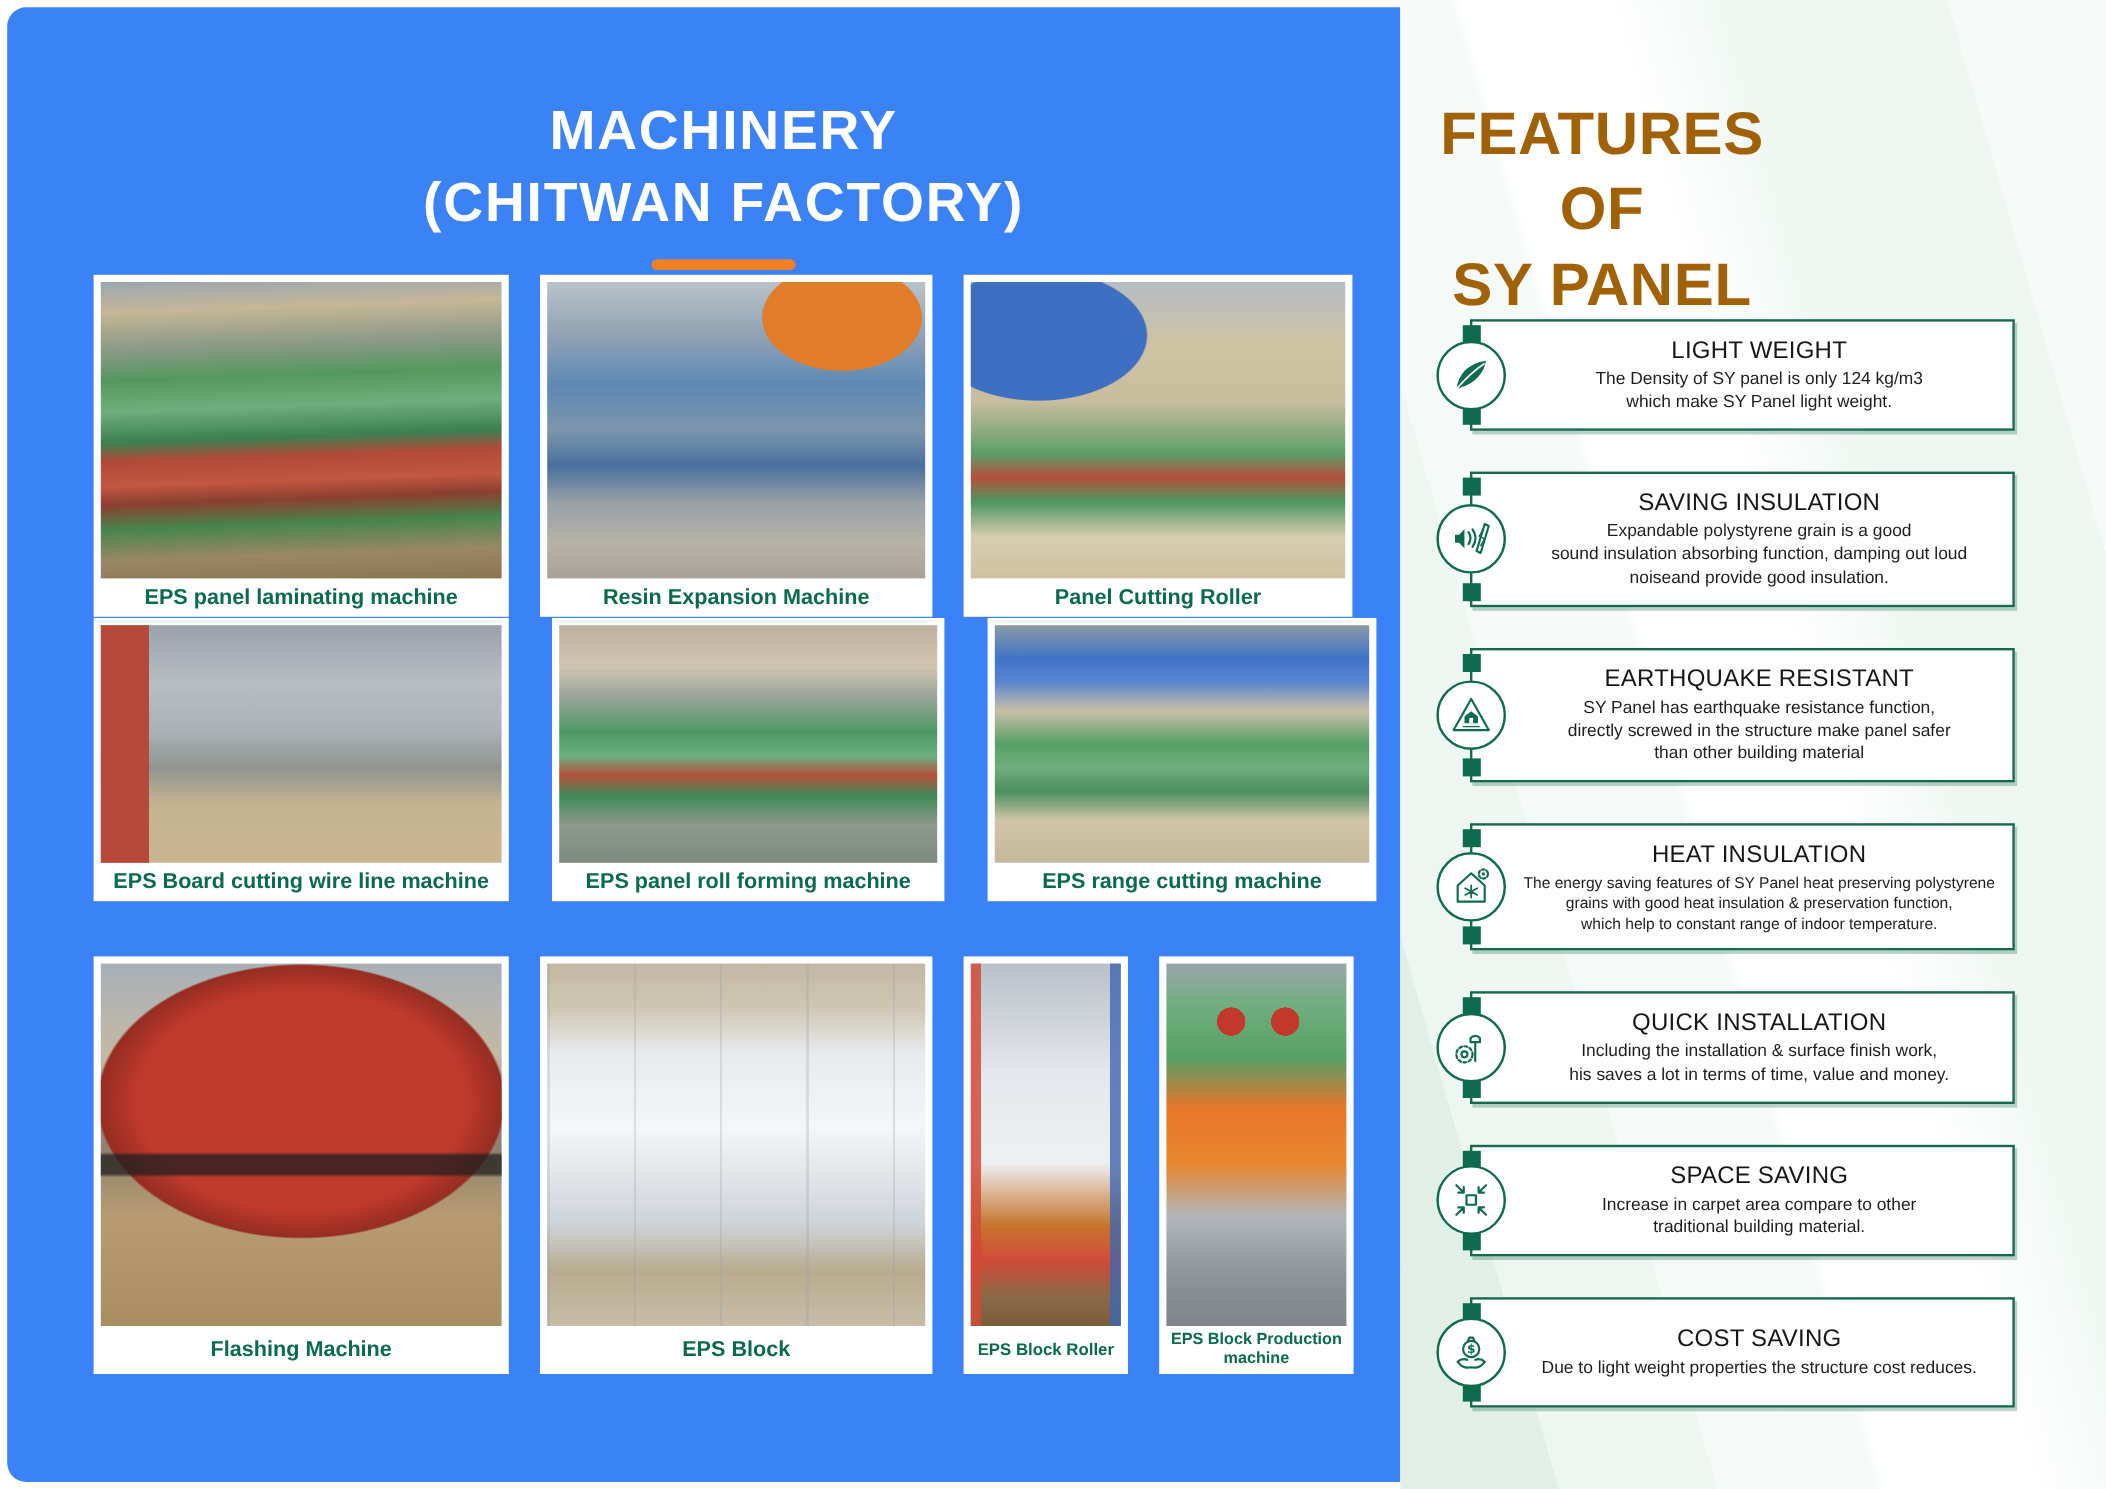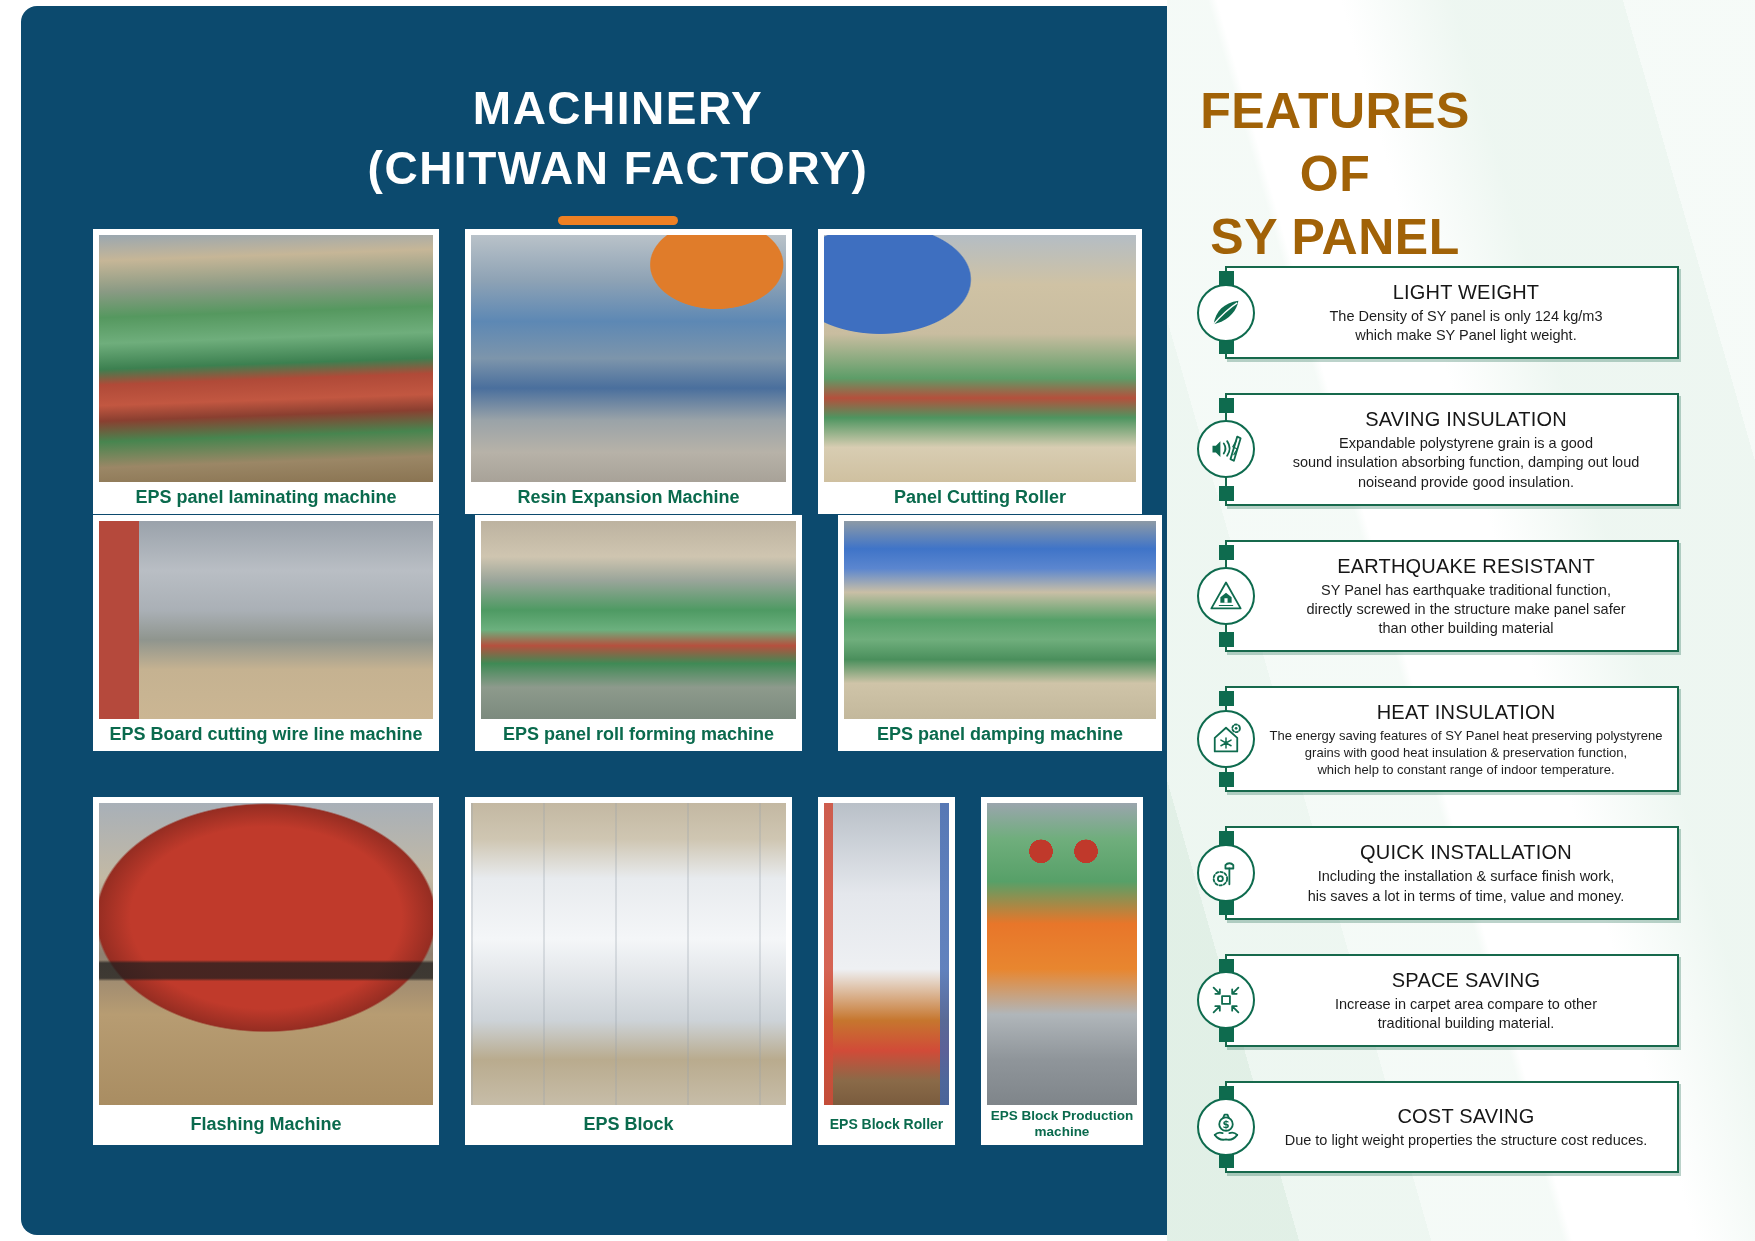--- a/index.html
+++ b/index.html
@@ -3,21 +3,21 @@
 <meta charset="utf-8">
 <style>
   * { margin:0; padding:0; box-sizing:border-box; }
   html,body { background:#ffffff; }
   body { font-family:"Liberation Sans", sans-serif; }
   .page { position:relative; width:1755px; height:1241px; background:#ffffff; overflow:hidden; }
 
   
   .left-panel {
     position:absolute; left:6px; top:6px; width:1161px; height:1229px;
-    background:#0c4a6e; border-radius:16px 0 0 16px;margin-left:15px;
+    background:#3b82f6; border-radius:16px 0 0 16px;
   }
   .left-title { position:absolute; left:72px; top:72px; width:1050px; text-align:center; color:#ffffff; }
   .left-title .tline { display:block; font-weight:bold; font-size:46px; line-height:60px; letter-spacing:1.5px; }
   .orange-bar { width:120px; height:9px; border-radius:4.5px; background:#ee8023; margin:18px auto 0; }
 
   .grid { position:absolute; left:72px; width:1050px; display:grid; column-gap:26px; }
   .grid-r1 { top:223px;  height:285px; grid-template-columns:346px 327px 324px; }
   .grid-r2 { top:509px;  height:236px; grid-template-columns:346px 327px 324px;gap:36px; }
   .grid-r3 { top:791px;  height:348px; grid-template-columns:346px 327px 137px 162px; }
 
@@ -129,21 +129,21 @@
       <div class="cell">
         <div class="photo ph4"></div>
         <div class="caption">EPS Board cutting wire line machine</div>
       </div>
       <div class="cell">
         <div class="photo ph5"></div>
         <div class="caption">EPS panel roll forming machine</div>
       </div>
       <div class="cell">
         <div class="photo ph6"></div>
-        <div class="caption">EPS panel damping machine</div>
+        <div class="caption">EPS range cutting machine</div>
       </div>
     </div>
 
     <div class="grid grid-r3">
       <div class="cell">
         <div class="photo ph7"></div>
         <div class="caption">Flashing Machine</div>
       </div>
       <div class="cell">
         <div class="photo ph8"></div>
@@ -213,21 +213,21 @@
         <span class="icon-circle">
           <svg viewBox="0 0 32 32">
             <path class="ic" d="M16 4 L29 27 H3 Z"></path>
             <path class="icf" d="M16 13 l5 4 v5 H11 v-5 Z"></path>
             <rect x="14.6" y="18" width="2.8" height="4" fill="#ffffff"></rect>
             <path class="ic" style="stroke-width:0.9" d="M10 24.5 h12"></path>
           </svg>
         </span>
         <div class="f-title">EARTHQUAKE RESISTANT</div>
         <div class="desc">
-          <span class="ln">SY Panel has earthquake traditional function,</span>
+          <span class="ln">SY Panel has earthquake resistance function,</span>
           <span class="ln">directly screwed in the structure make panel safer</span>
           <span class="ln">than other building material</span>
         </div>
       </div>
 
       <div class="card compact">
         <span class="sq top"></span>
         <span class="sq bot"></span>
         <span class="icon-circle">
           <svg viewBox="0 0 32 32">

